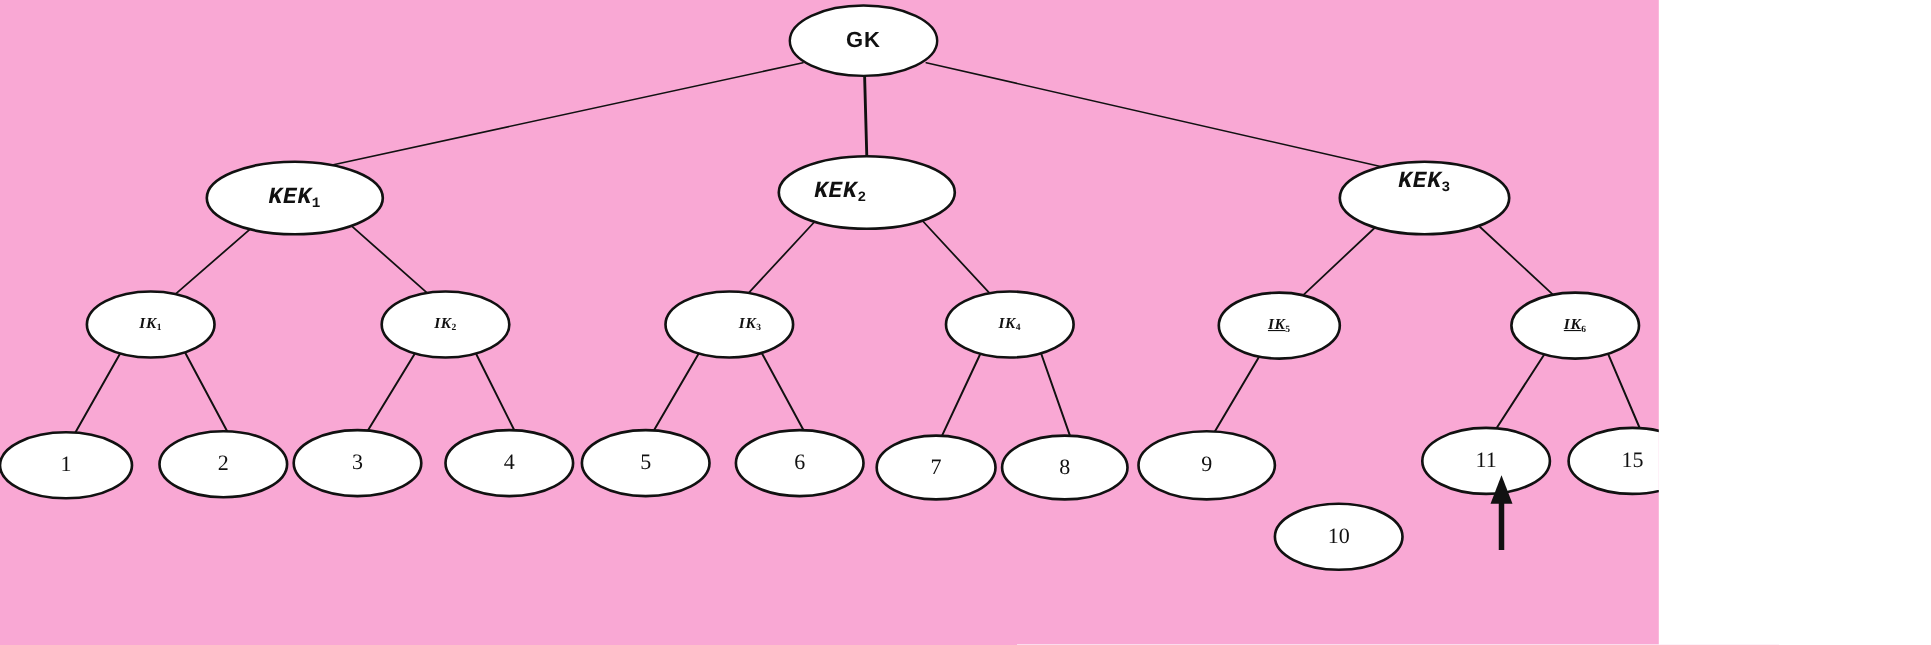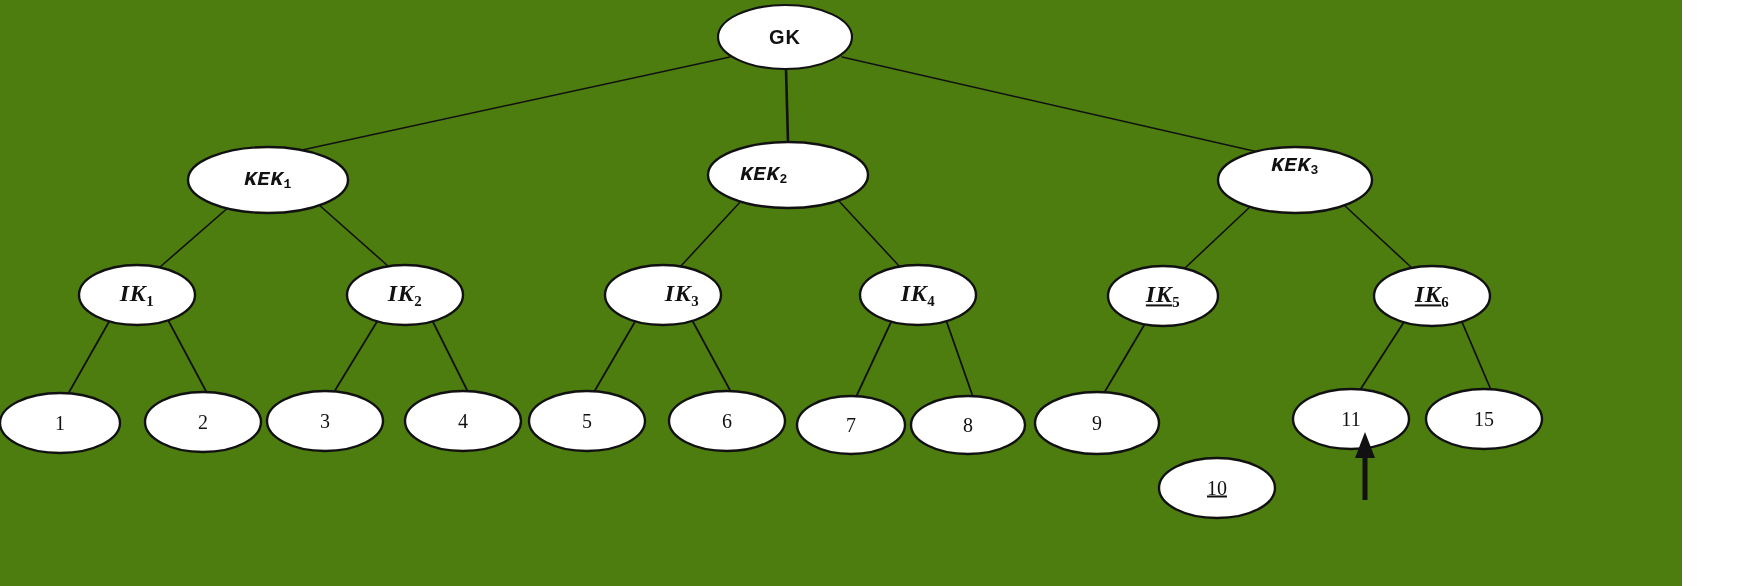--- a/index.html
+++ b/index.html
@@ -5,23 +5,23 @@
   html, body {
     margin: 0;
     padding: 0;
     background: #ffffff;
   }
   body {
     font-family: "Liberation Serif", serif;
   }
   #canvas {
     position: relative;
-    width: 1682px;
+    width: 1508px;
     height: 586px;
-    background: #4d7c0f;
+    background: #f9a8d4;
     overflow: hidden;
   }
   #tree-svg {
     position: absolute;
     top: 0;
     left: 0;
     width: 1755px;
     height: 586px;
   }
   .node-label {
@@ -42,21 +42,21 @@
     font-family: Liberation Mono, monospace;
     font-style: italic;
     font-weight: 700;
     font-size: 21px;
     letter-spacing: 0.5px;
   }
   .label-ik {
     font-family: "Liberation Serif", serif;
     font-style: italic;
     font-weight: 700;
-    font-size: 24px;
+    font-size: 14px;
     letter-spacing: 0.5px;
   }
   .label-leaf {
     font-family: "Liberation Serif", serif;
     font-weight: 400;
     font-size: 20px;
   }
   .label-kek sub, .label-ik sub {
     font-size: 0.62em;
     font-style: normal;
@@ -137,16 +137,16 @@
       <div class="node-label label-leaf" style="left: 203px; top: 422px;">2</div>
       <div class="node-label label-leaf" style="left: 325px; top: 421px;">3</div>
       <div class="node-label label-leaf" style="left: 463px; top: 421px;">4</div>
       <div class="node-label label-leaf" style="left: 587px; top: 421px;">5</div>
       <div class="node-label label-leaf" style="left: 727px; top: 421px;">6</div>
       <div class="node-label label-leaf" style="left: 851px; top: 425px;">7</div>
       <div class="node-label label-leaf" style="left: 968px; top: 425px;">8</div>
       <div class="node-label label-leaf" style="left: 1097px; top: 423px;">9</div>
       <div class="node-label label-leaf" style="left: 1351px; top: 419px;">11</div>
       <div class="node-label label-leaf" style="left: 1484px; top: 419px;">15</div>
-      <div class="node-label label-leaf" style="left: 1217px; top: 488px; text-decoration: underline;">10</div>
+      <div class="node-label label-leaf" style="left: 1217px; top: 488px;">10</div>
     </div>
 
 </div>
 
 </body></html>

